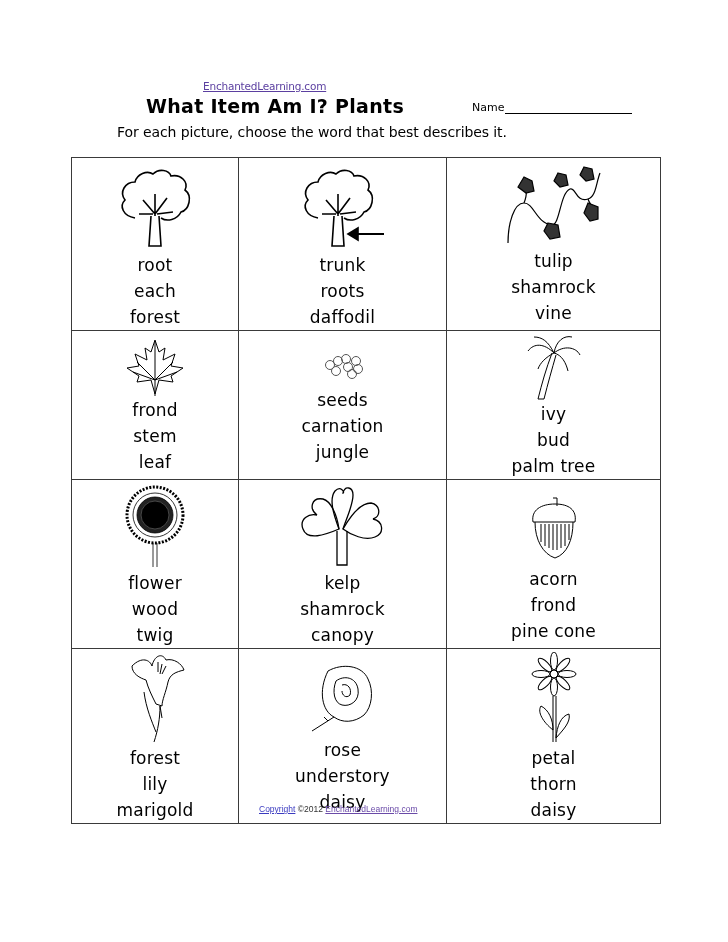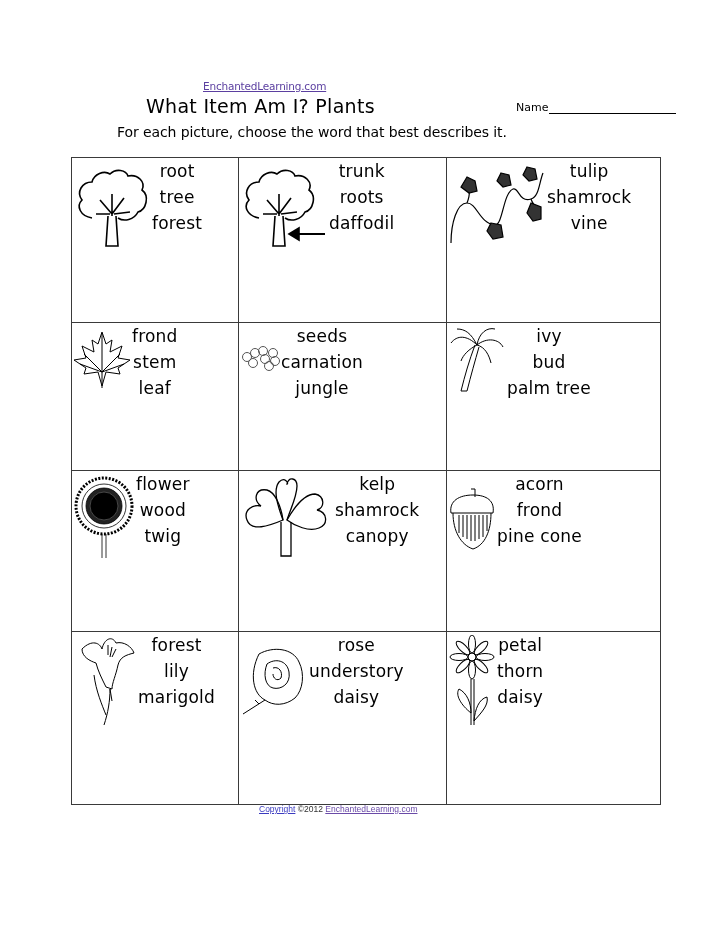--- a/index.html
+++ b/index.html
@@ -1,27 +1,27 @@
 <!DOCTYPE html>
 <html><head>
   <meta charset="utf-8">
   <style>
     html, body { margin: 0; padding: 0; background: #ffffff; }
     body { width: 728px; height: 942px; position: relative; overflow: hidden;
            font-family: "DejaVu Sans", sans-serif; color: #000; }
     .site-link { position: absolute; left: 203px; top: 80px; font-size: 10.5px;
                  color: #5b3fa0; text-decoration: underline; letter-spacing: -0.2px; }
-    .title { position: absolute; left: 146px; top: 95px; font-size: 19px; font-weight: normal;
+    .title { position: absolute; left: 146px; top: 95px; font-size: 19px; font-weight: bold;
              letter-spacing: 0.3px; text-align: center; }
     .instructions { position: absolute; left: 117px; top: 124px; font-size: 14px; letter-spacing: -0.1px; }
-    .name-wrap { position: absolute; left: 472px; top: 101px; font-size: 11px; display: flex; align-items: flex-end; margin-left: 44px; }
+    .name-wrap { position: absolute; left: 472px; top: 101px; font-size: 11px; display: flex; align-items: flex-end; }
     .name-line { display: inline-block; width: 127px; border-bottom: 1px solid #000; height: 12px; margin-left: 1px; }
     table.ws { position: absolute; left: 71px; top: 157px; border-collapse: collapse; }
     table.ws td { border: 1.5px solid #3a3a3a; padding: 0; vertical-align: top; position: relative; }
-    .cell { display: flex; flex-direction: row; height: 100%; box-sizing: border-box; }
+    .cell { display: flex; flex-direction: column; align-items: center; height: 100%; box-sizing: border-box; }
     .pic { display: flex; align-items: center; justify-content: center; }
     .words { display: flex; flex-direction: column; align-items: center; }
     .word { font-size: 17px; line-height: 26px; letter-spacing: 0.2px; }
     .footer { position: absolute; left: 259px; top: 804px; font-family: Liberation Sans, sans-serif; font-size: 8.5px; color: #333; }
     .footer a { color: #3a3ac0; text-decoration: underline; }
     .footer a.el { color: #6a4aa8; }
     svg { display: block; }
   </style>
 </head>
 <body>
@@ -42,21 +42,21 @@
       <div class="cell">
         <div class="pic" style="height:88px;margin-top:6px">
           <svg width="80" height="84" viewBox="0 0 80 84" fill="none" stroke="#000" stroke-width="1.6">
             <path d="M20 52 C8 50 4 40 10 34 C4 26 10 16 20 16 C22 8 32 4 38 8 C44 2 54 4 56 10 C66 8 74 16 70 24 C78 30 74 44 66 46 C62 54 52 56 46 52"></path>
             <path d="M36 50 L34 80 L46 80 L44 50"></path>
             <path d="M40 50 L40 28 M40 48 L28 34 M40 48 L52 32 M38 48 L24 48 M42 48 L58 46"></path>
           </svg>
         </div>
         <div class="words">
           <span class="word">root</span>
-          <span class="word">tree</span>
+          <span class="word">each</span>
           <span class="word">forest</span>
         </div>
       </div>
     </td>
     <td style="width:207px">
       <div class="cell">
         <div class="pic" style="height:88px;margin-top:6px">
           <svg width="90" height="84" viewBox="0 0 90 84" fill="none" stroke="#000" stroke-width="1.6">
             <path d="M20 52 C8 50 4 40 10 34 C4 26 10 16 20 16 C22 8 32 4 38 8 C44 2 54 4 56 10 C66 8 74 16 70 24 C78 30 74 44 66 46 C62 54 52 56 46 52"></path>
             <path d="M36 50 L34 80 L46 80 L44 50"></path>

